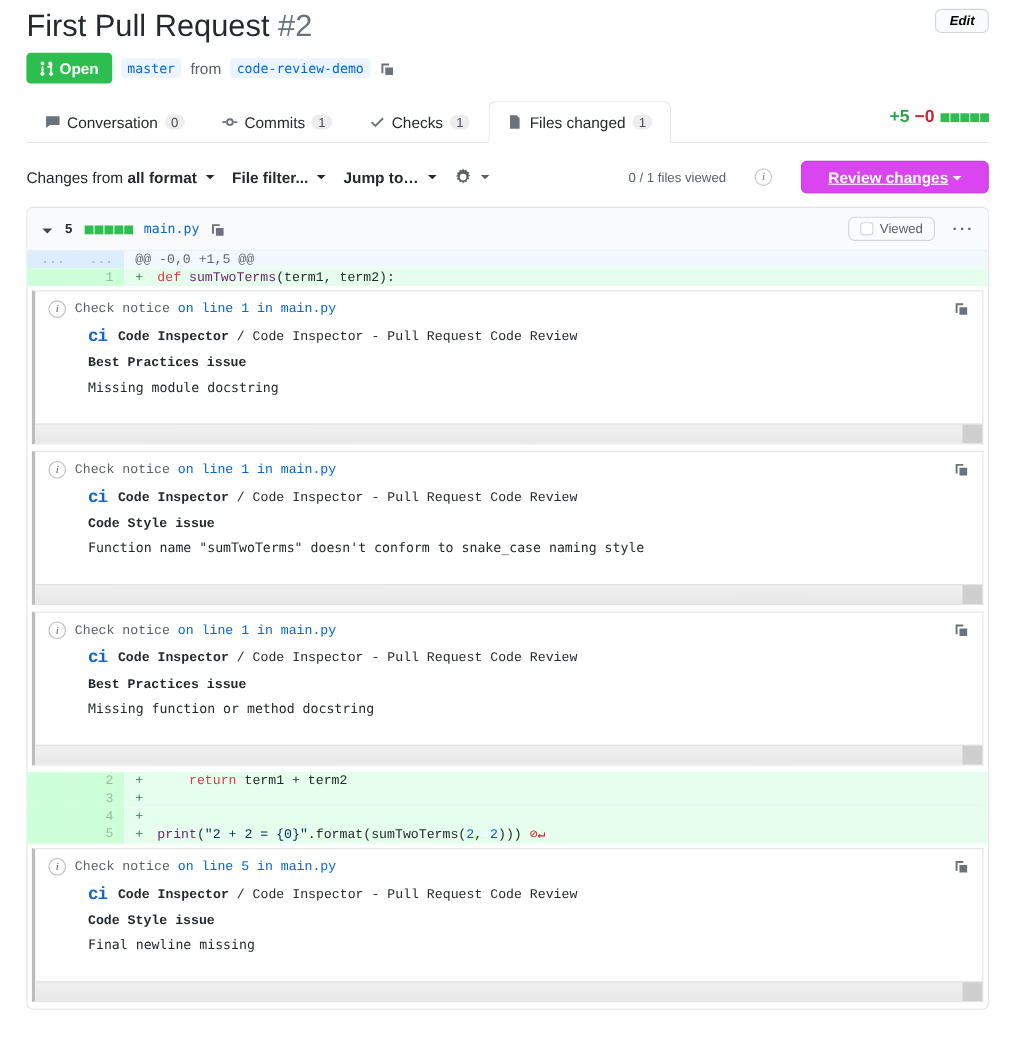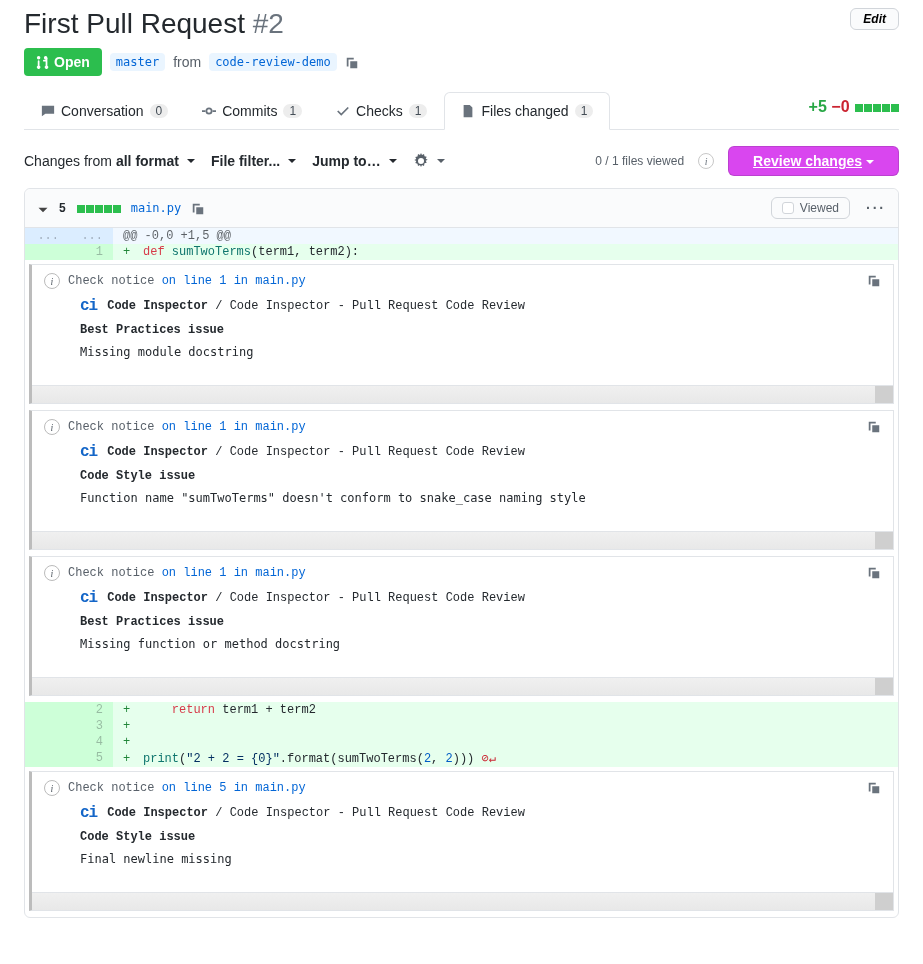--- a/index.html
+++ b/index.html
@@ -42,21 +42,21 @@
 .kebab { color: #586069; cursor: pointer; margin-left: 6px; letter-spacing: 2px; font-weight: bold; }
 table.diff { width: 100%; border-collapse: collapse; font-family: SFMono-Regular, Consolas, "Liberation Mono", Menlo, monospace; font-size: 12px; }
 table.diff td { padding: 1px 10px; vertical-align: top; }
 .ln { width: 44px; text-align: right; color: rgba(27,31,35,.3); user-select: none; background: #fff; }
 .hunk-row td { background: #f1f8ff; color: rgba(27,31,35,.7); }
 .hunk-row .ln { background: #dbedff; color: rgba(27,31,35,.3); }
 .add-row .ln { background: #cdffd8; color: rgba(27,31,35,.3); }
 .add-row .code { background: #e6ffed; }
 .sign { width: 20px; display: inline-block; color: #22863a; }
 .code .kw { color: #d73a49; }
-.code .fn { color: #0f766e; text-align: right; }
+.code .fn { color: #701a75; text-align: right; }
 .code .str { color: #032f62; }
 .code .num2 { color: #005cc5; }
 .no-nl { color: #cb2431; }
 .annotation { border: 1px solid #e1e4e8; margin: 4px 4px 6px 4px; border-radius: 0; border-left: 3px solid #bcbcbc; }
 .anno-head { display: flex; align-items: center; gap: 8px; padding: 8px 12px; color: #586069; font-size: 12px; }
 .anno-head .link { color: #0366d6; }
 .anno-head .info-ic { width:16px; height:16px; border:1px solid #bbb; border-radius:50%; display:flex; align-items:center; justify-content:center; font-style:italic; font-family:Georgia,serif; font-size:10px; }
 .anno-tools { margin-left: auto; color: #6a737d; cursor: pointer; }
 .anno-body { padding: 0 12px 12px 48px; }
 .anno-title-line { display: flex; align-items: center; gap: 10px; margin-bottom: 8px; }
@@ -145,21 +145,21 @@
   </div>
   <div class="toolbar-item caret">
     <b>Jump to…</b>
   </div>
   <div class="toolbar-item gear caret">
     <svg width="16" height="16" viewBox="0 0 16 16" fill="currentColor">
         <path d="M8 5a3 3 0 1 0 0 6 3 3 0 0 0 0-6zM8 0l1 2 2-1 .5 2.2 2.2.5-1 2 2 1-2 1 1 2-2.2.5L11 13l-2-1-1 2-1-2-2 1-.5-2.2L2.3 10l1-2-2-1 2-1-1-2 2.2-.5L5 1l2 1 1-2z"></path>
       </svg>
   </div>
   <div class="spacer"></div>
-  <div style="display:flex; align-items:center; gap:14px;">
+  <div style="display:flex; align-items:center; gap:26px;">
     <span class="viewed-small">0 / 1 files viewed</span>
     <span class="info-icon-ci">i</span>
     <button class="review-btn caret">Review changes</button>
   </div>
 </div>
 
 <div class="file-box">
   <div class="file-header">
     <span class="expand">
       <svg width="12" height="12" viewBox="0 0 16 16" fill="currentColor">

